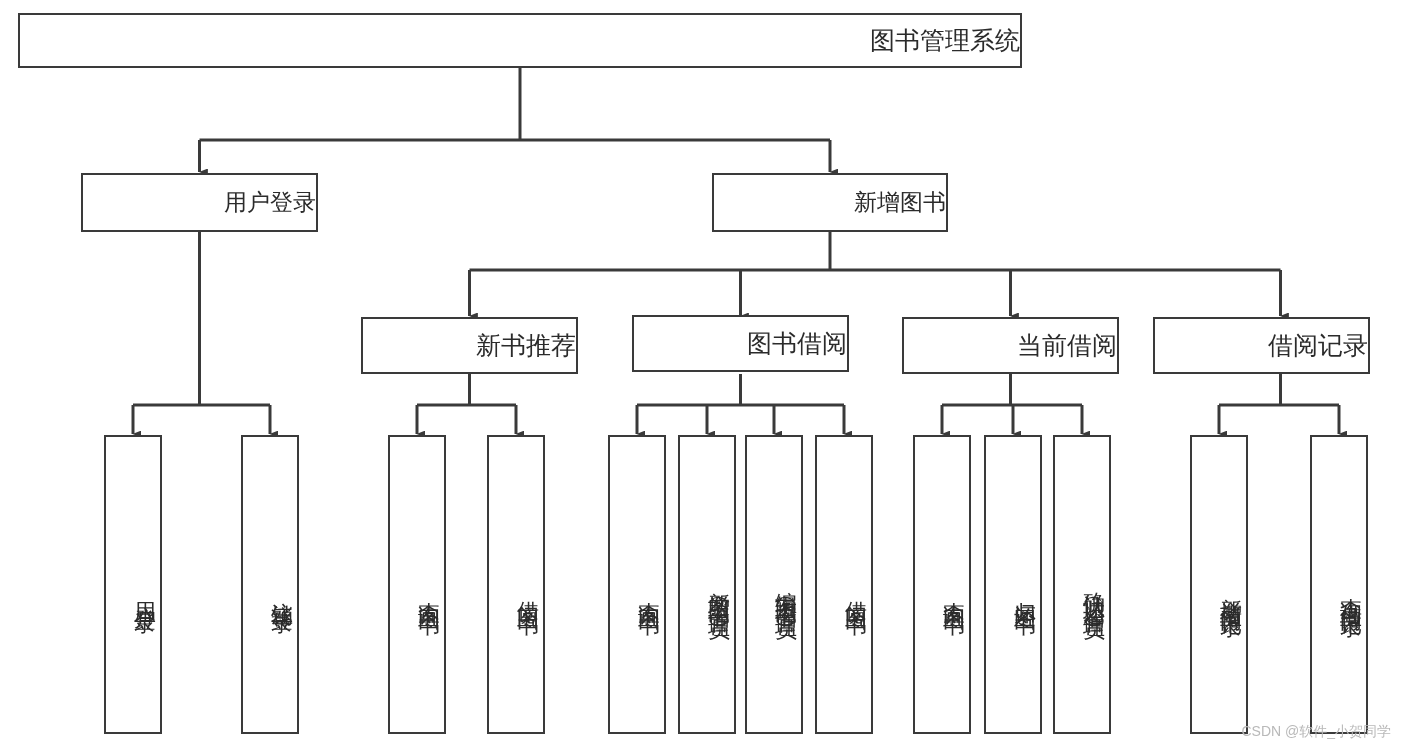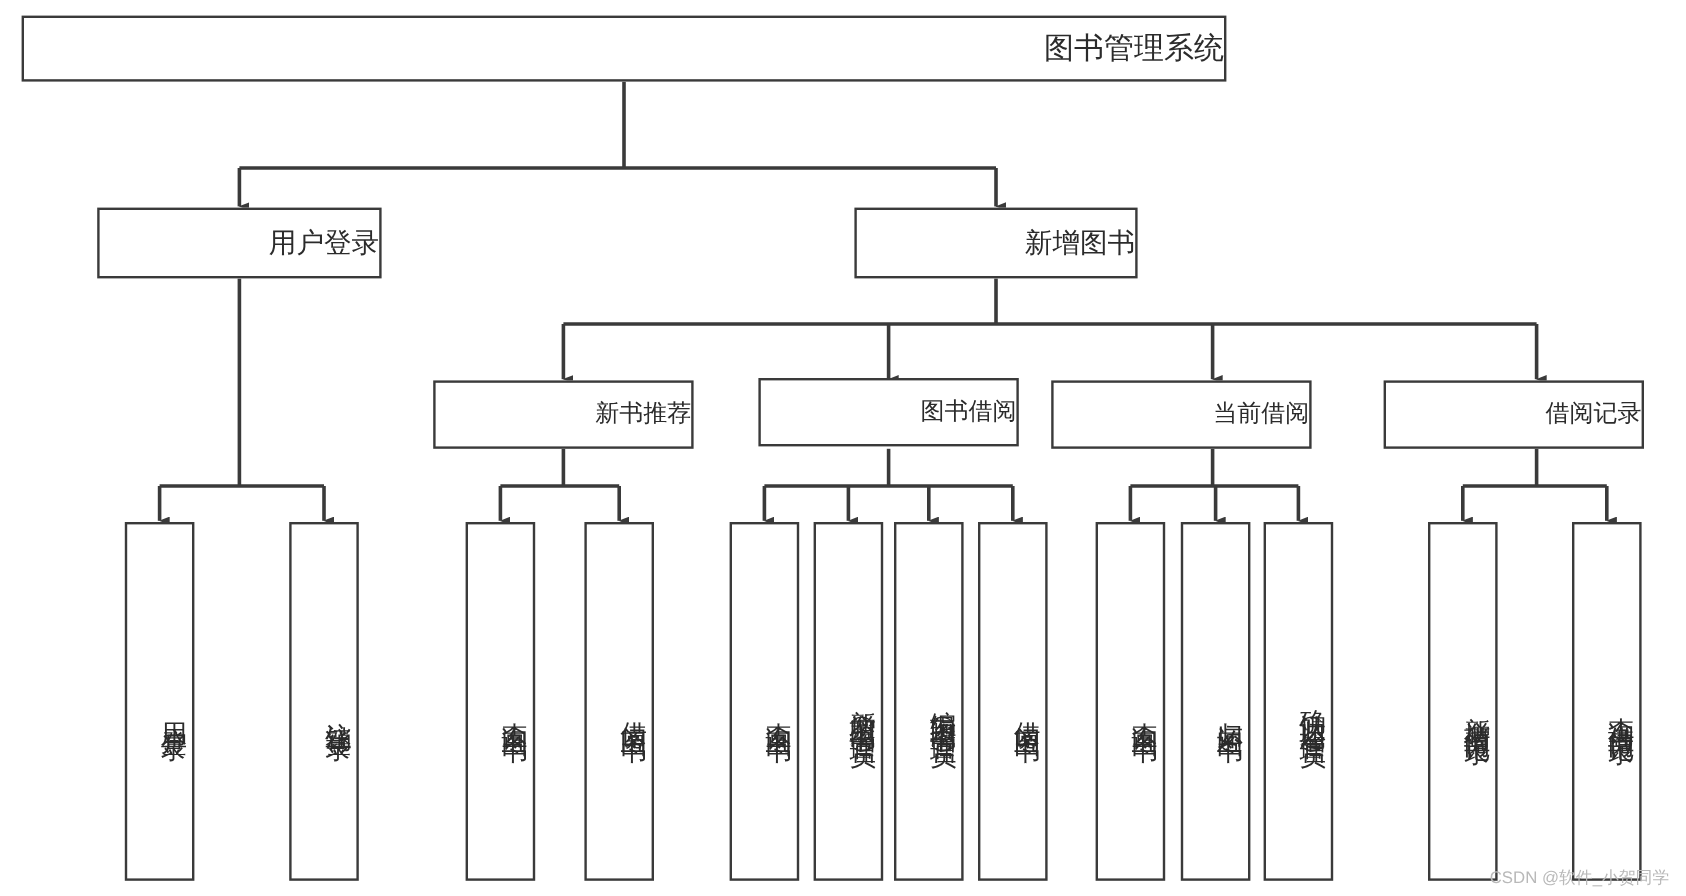--- a/index.html
+++ b/index.html
@@ -30,21 +30,21 @@
     background:#ffffff;
     display:flex;
     align-items:center;
     justify-content:flex-end;
     text-align:center;
     color:#2b2b2b;
     line-height:1.35;
   }
   .node.lvl0{ font-size:25px; }
   .node.lvl1{ font-size:23px; }
-  .node.lvl2{ font-size:20px; }
+  .node.lvl2{ font-size:25px; }
   
   .node.leaf{
     font-size:22px;
     writing-mode:vertical-rl;
     text-orientation:upright;
     align-items:flex-start;
     justify-content:center;
     padding-top:14px;
     letter-spacing:4px;
     white-space:nowrap;
@@ -121,21 +121,21 @@
       </div>
       <div class="node lvl1" style="left: 712px; top: 173px; width: 236px; height: 59px;">
         <span class="txt">新增图书</span>
       </div>
       <div class="node lvl2" style="left: 361px; top: 317px; width: 217px; height: 57px;">
         <span class="txt">新书推荐</span>
       </div>
       <div class="node lvl2" style="left: 632px; top: 315px; width: 217px; height: 57px;">
         <span class="txt">图书借阅</span>
       </div>
-      <div class="node lvl2" style="left: 876px; top: 317px; width: 217px; height: 57px;">
+      <div class="node lvl2" style="left: 902px; top: 317px; width: 217px; height: 57px;">
         <span class="txt">当前借阅</span>
       </div>
       <div class="node lvl2" style="left: 1153px; top: 317px; width: 217px; height: 57px;">
         <span class="txt">借阅记录</span>
       </div>
       <div class="node lvl3 leaf" style="left: 104px; top: 435px; width: 58px; height: 299px;">
         <span class="txt">用户登录</span>
       </div>
       <div class="node lvl3 leaf" style="left: 241px; top: 435px; width: 58px; height: 299px;">
         <span class="txt">注销登录</span>

